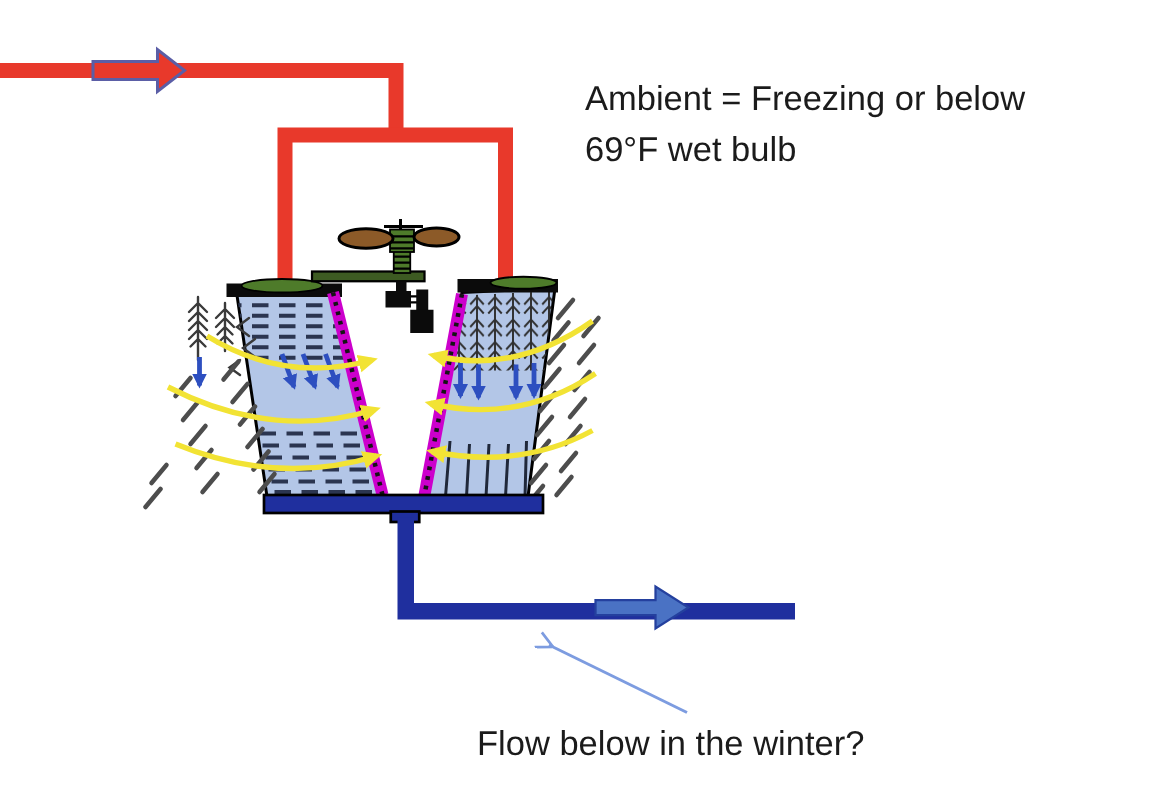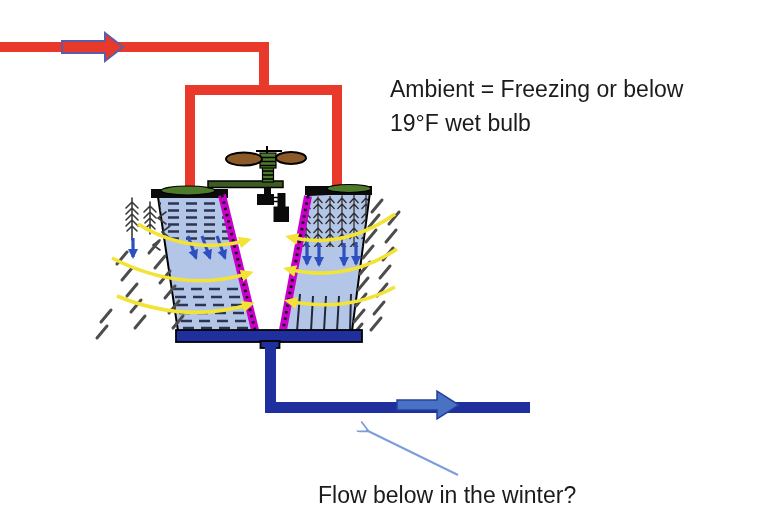--- a/index.html
+++ b/index.html
@@ -164,18 +164,18 @@
     <g>
       <rect class="cold-fill" x="176" y="330" width="186" height="12"></rect>
       <rect class="cold-fill" x="260.5" y="341" width="19" height="7"></rect>
       <path class="cold-stroke" d="M270.5,345 V407.5 H530"></path>
       <polygon class="cold-arrow" points="397,400 437,400 437,391 459,405 437,419 437,410 397,410"></polygon>
     </g>
 
     <path class="note-arrow" d="M458,475 L366,430"></path>
   </svg>
 
-  <div class="label" style="left:390px;top:48px;margin-top:24px;">
+  <div class="label" style="left:390px;top:48px;">
     <div>Ambient = Freezing or below</div>
-    <div>19°F wet bulb</div>
+    <div>69°F wet bulb</div>
   </div>
   <div class="label" style="left:318px;top:478px;">Flow below in the winter?</div>
 </div>
 
 </body></html>

